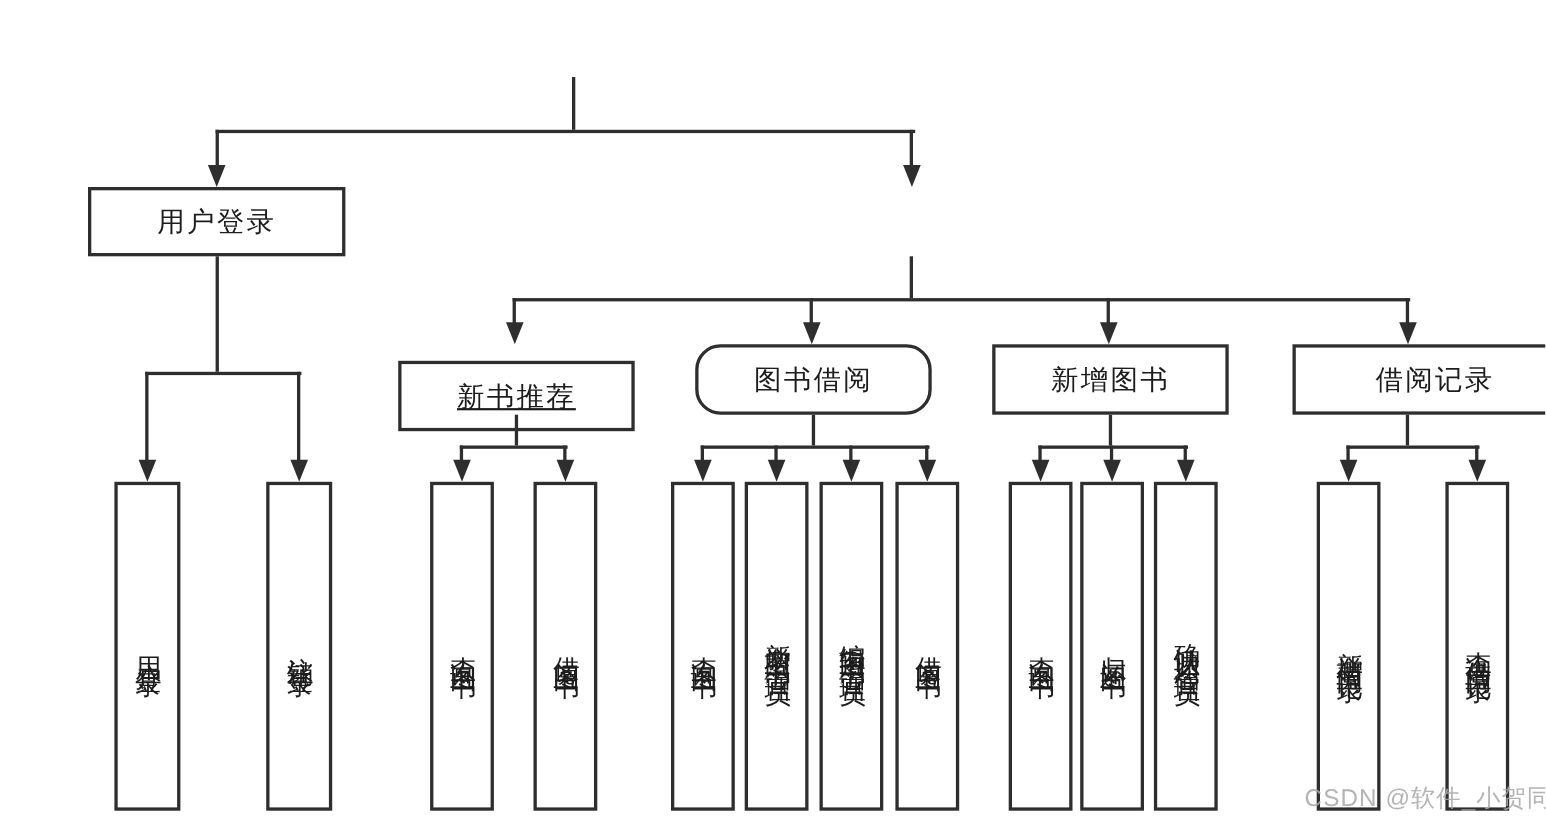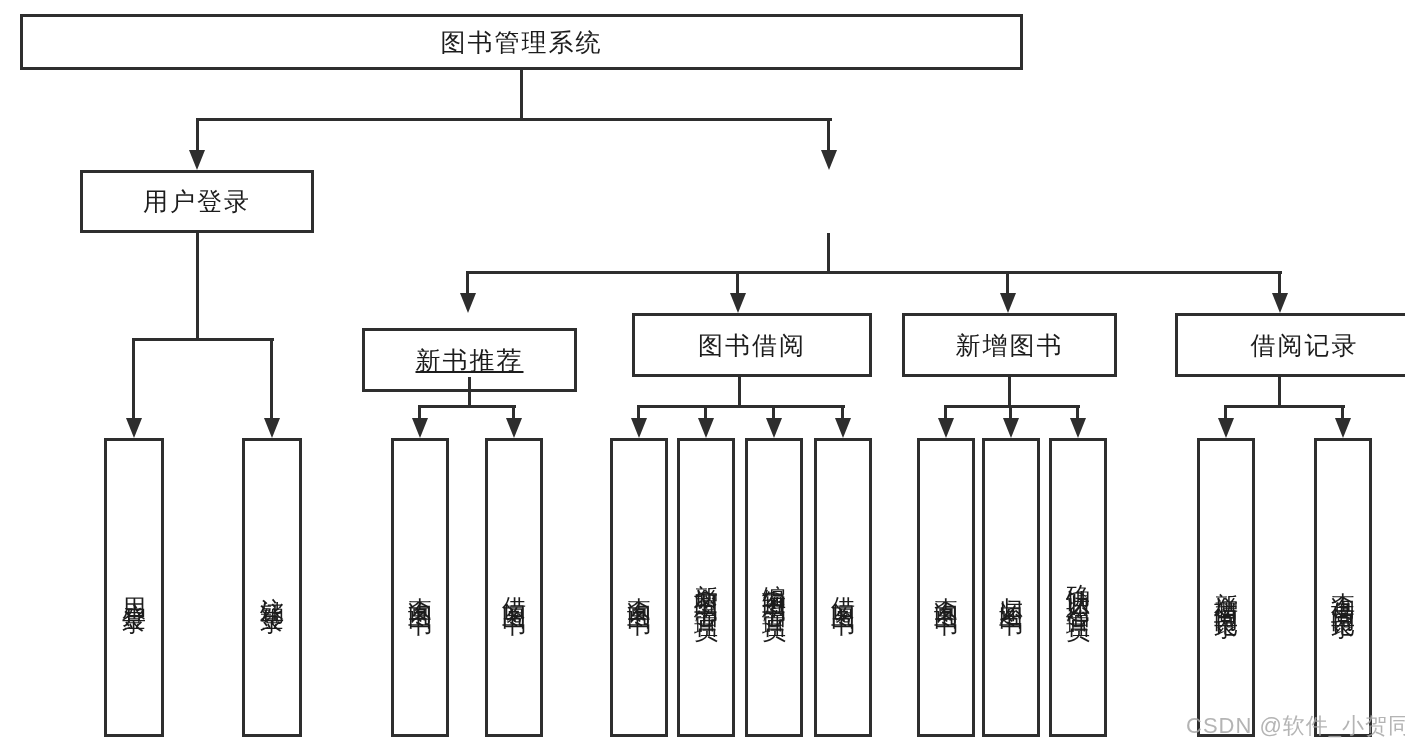--- a/index.html
+++ b/index.html
@@ -48,21 +48,20 @@
     color:rgba(167,167,167,0.85);
     white-space:nowrap;
     z-index:10;
   }
 </style>
 </head>
 <body>
 
 <div class="canvas">
 
-  <div class="hbox" style="left:20px;top:14px;width:1003px;height:56px;">图书管理系统</div>
 
   <div class="vl" style="left:520px;top:70px;height:48px;"></div>
   <div class="hl" style="left:196px;top:118px;width:636px;"></div>
   <div class="vl" style="left:196px;top:118px;height:34px;"></div>
   <div class="arr" style="left:189px;top:150px;"></div>
   <div class="vl" style="left:827px;top:118px;height:34px;"></div>
   <div class="arr" style="left:821px;top:150px;"></div>
 
   <div class="hbox" style="left:80px;top:170px;width:234px;height:63px;">用户登录</div>
 
@@ -78,21 +77,21 @@
   <div class="vl" style="left:466px;top:271px;height:24px;"></div>
   <div class="arr" style="left:460px;top:293px;"></div>
   <div class="vl" style="left:736px;top:271px;height:24px;"></div>
   <div class="arr" style="left:730px;top:293px;"></div>
   <div class="vl" style="left:1006px;top:271px;height:24px;"></div>
   <div class="arr" style="left:1000px;top:293px;"></div>
   <div class="vl" style="left:1278px;top:271px;height:24px;"></div>
   <div class="arr" style="left:1272px;top:293px;"></div>
 
   <div class="hbox" style="left:362px;top:328px;width:215px;height:64px;text-decoration:underline;">新书推荐</div>
-  <div class="hbox" style="left:632px;top:313px;width:240px;height:64px;">图书借阅</div>
+  <div class="hbox" style="left:632px;top:313px;width:215px;height:64px;border-radius:23px;">图书借阅</div>
   <div class="hbox" style="left:902px;top:313px;width:215px;height:64px;">新增图书</div>
   <div class="hbox" style="left:1175px;top:313px;width:259px;height:64px;">借阅记录</div>
 
   <div class="vl" style="left:468px;top:377px;height:28px;"></div>
   <div class="hl" style="left:418px;top:405px;width:98px;"></div>
   <div class="vl" style="left:418px;top:405px;height:16px;"></div>
   <div class="arr" style="left:412px;top:418px;"></div>
   <div class="vl" style="left:512px;top:405px;height:16px;"></div>
   <div class="arr" style="left:506px;top:418px;"></div>
 

